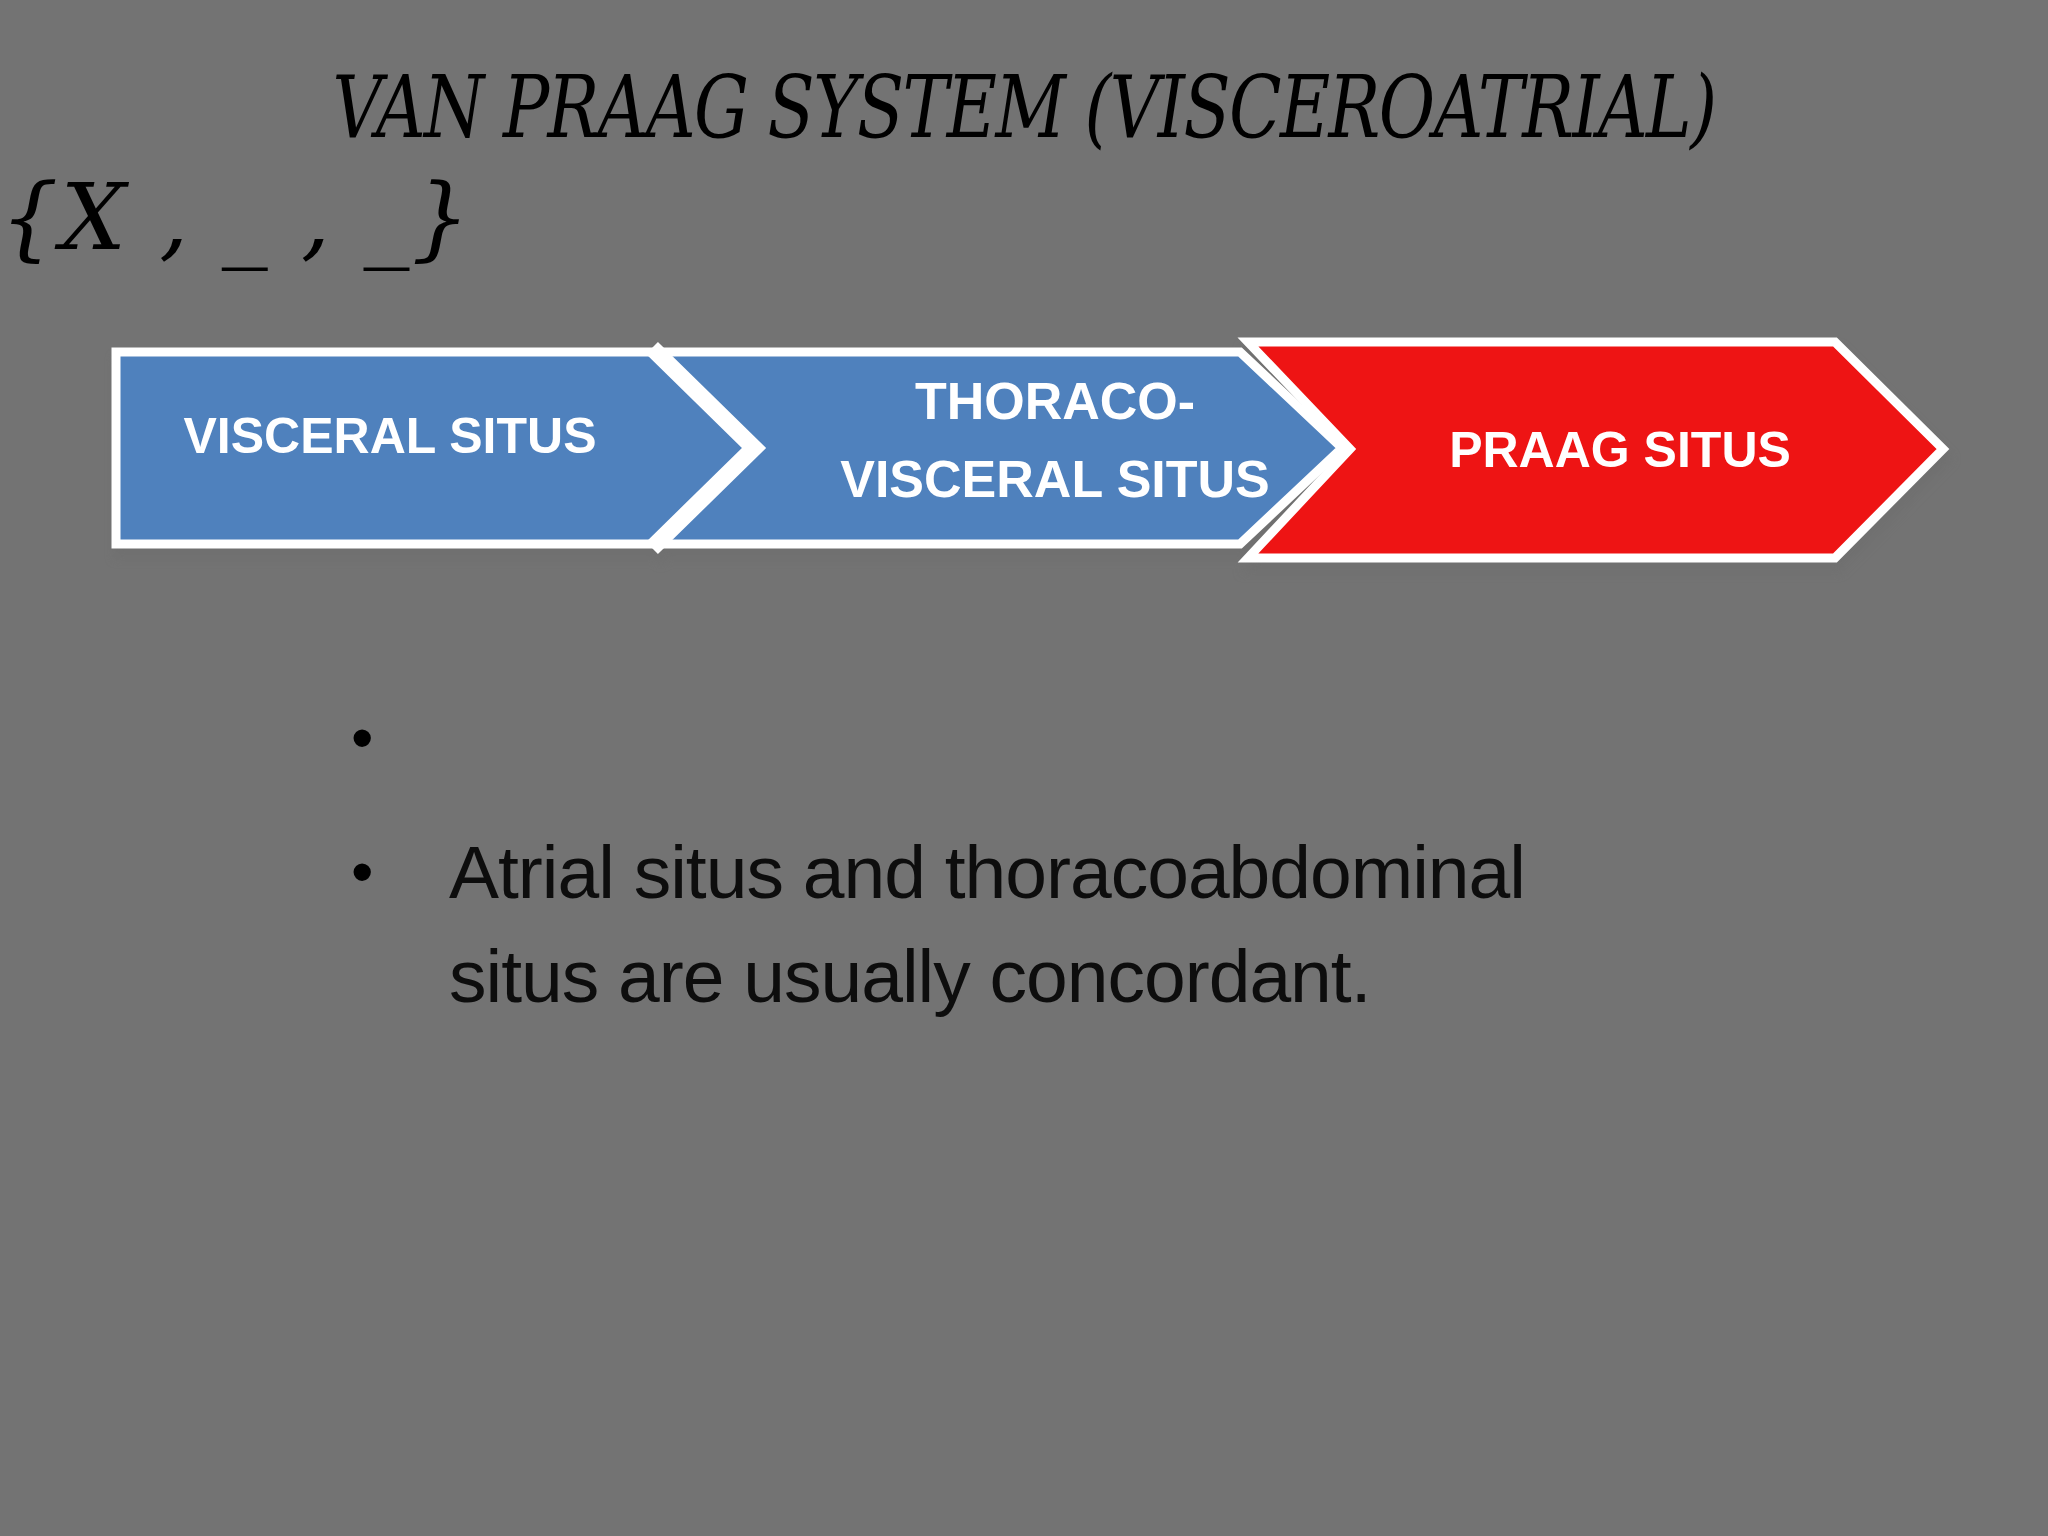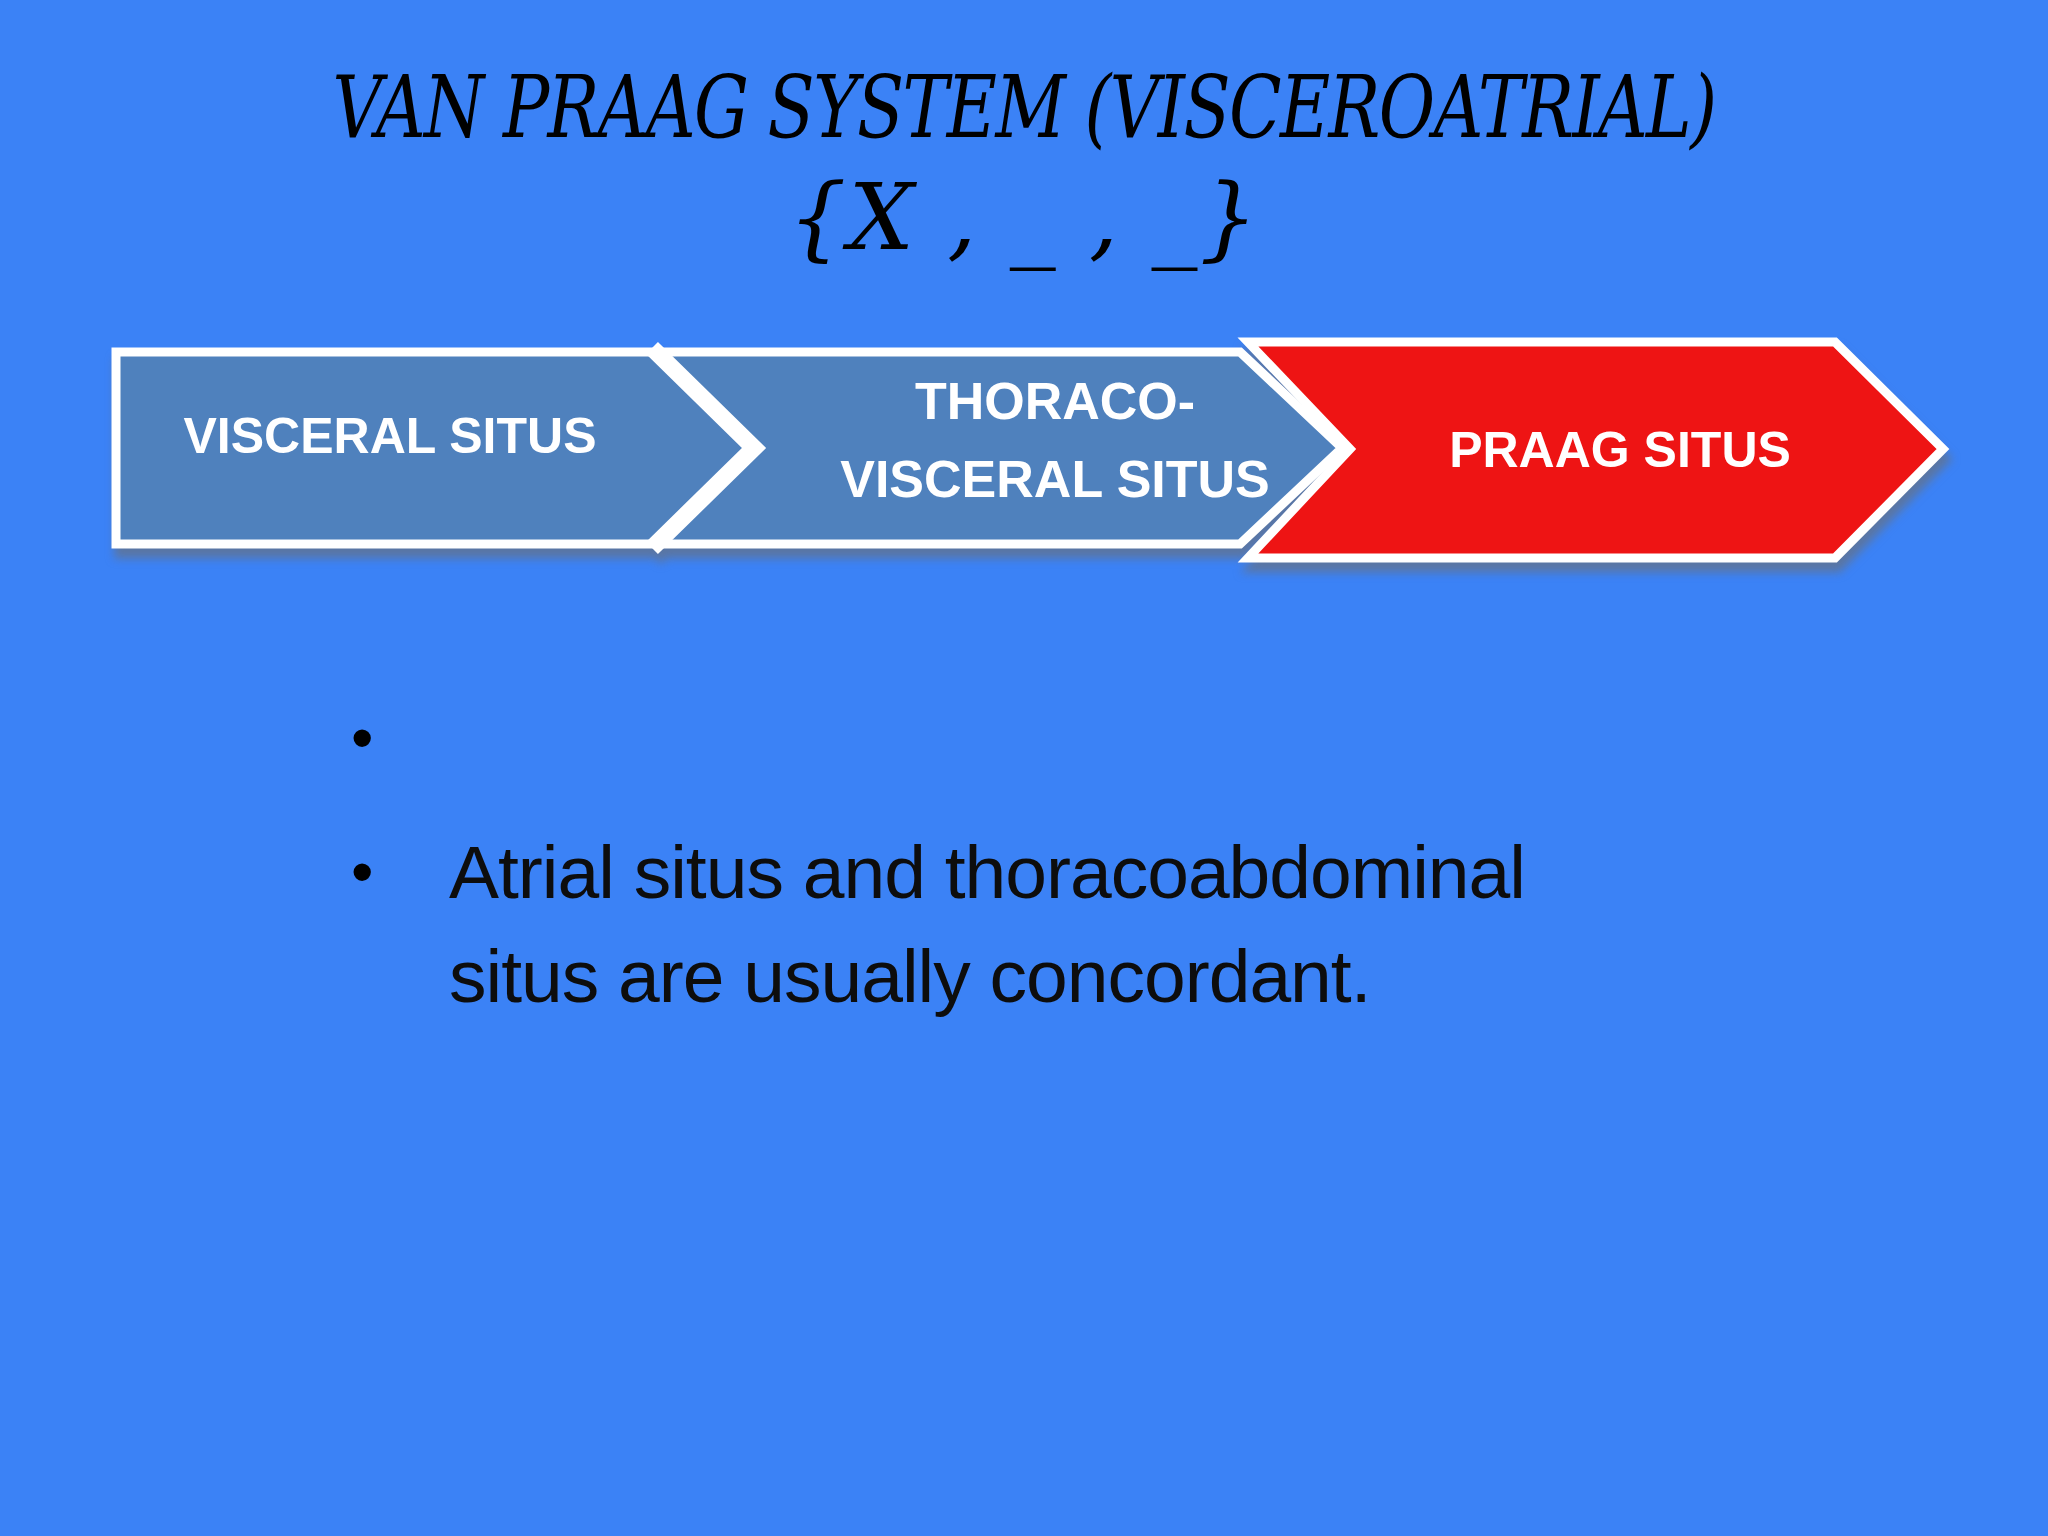--- a/index.html
+++ b/index.html
@@ -1,20 +1,20 @@
 <!DOCTYPE html>
 <html><head>
 <meta charset="utf-8">
 <style>
   html, body { margin: 0; padding: 0; background: #ffffff; }
   .slide {
     position: relative;
     width: 2048px;
     height: 1536px;
-    background: #3b82f6;
+    background: #737373;
     overflow: hidden;
     font-family: "Liberation Sans", sans-serif;
   }
 
   
   .title {
     position: absolute;
     top: 58px;
     left: 0;
     width: 2048px;
@@ -27,21 +27,21 @@
     color: #000000;
     transform: scaleX(0.80);
     letter-spacing: -2px;
     white-space: nowrap;
   }
   .subtitle {
     position: absolute;
     top: 158px;
     left: 0;
     width: 2048px;
-    text-align: center;
+    text-align: left;
     font-family: "DejaVu Serif", serif;
     font-style: italic;
     font-size: 92px;
     line-height: 1.3;
     color: #000000;
     letter-spacing: 2px;
   }
 
   
   .band-svg {

